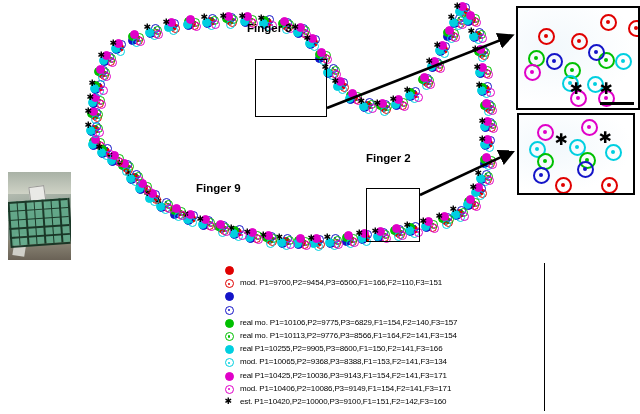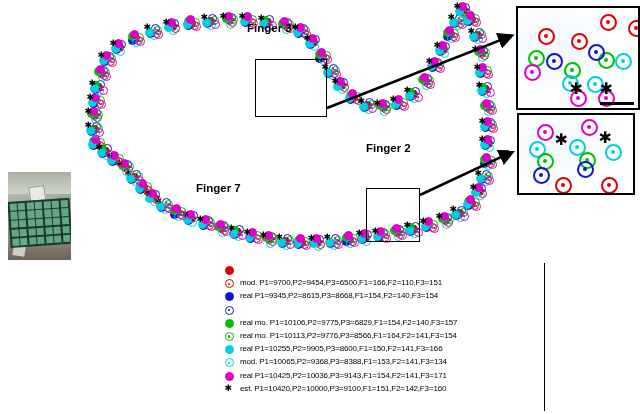--- a/index.html
+++ b/index.html
@@ -688,22 +688,22 @@
       <div class="mk ring c-blue" style="background: currentcolor; border-color: currentcolor; left: 101px; top: 152px;"></div>
       <div class="mk ring c-blue" style="left: 106px; top: 147px;"></div>
       <div class="mk ring c-green" style="background: currentcolor; border-color: currentcolor; left: 101px; top: 148px;"></div>
       <div class="mk ring c-cyan" style="background: currentcolor; border-color: currentcolor; left: 100px; top: 151px;"></div>
       <div class="mk ring c-cyan" style="left: 105px; top: 154px;"></div>
       <div class="mk ring c-magenta" style="left: 109px; top: 153px;"></div>
       <div class="mk star c-black" style="left: 99px; top: 147px;"></div>
     </div>
 
   <div class="flabel" id="flabel-0" style="left: 247px; top: 22px;">Finger 3</div>
-  <div class="flabel" id="flabel-1" style="left: 196px; top: 182px;">Finger 7</div>
-  <div class="flabel" id="flabel-2" style="left: 366px; top: 142px;">Finger 2</div>
+  <div class="flabel" id="flabel-1" style="left: 196px; top: 182px;">Finger 9</div>
+  <div class="flabel" id="flabel-2" style="left: 366px; top: 152px;">Finger 2</div>
 
   <div class="inbox" id="inbox-0" style="left: 255px; top: 59px; width: 70px; height: 56px;"></div>
   <div class="inbox" id="inbox-1" style="left: 366px; top: 188px; width: 52px; height: 52px;"></div>
 
   <div class="panel" id="panel-0" style="left: 516px; top: 6px; width: 120px; height: 100px;">
     <div class="wash"></div>
   <div class="mk ring c-red" style="left: 26px; top: 26px;"></div>
       <div class="mk ring c-red" style="left: 88px; top: 12px;"></div>
       <div class="mk ring c-red" style="left: 59px; top: 31px;"></div>
       <div class="mk ring c-red" style="left: 116px; top: 18px;"></div>
@@ -759,21 +759,20 @@
       <div class="lrow">
         <div class="lsym">
           <div class="mk ring c-red"></div>
         </div>
         <div class="ltxt">mod. P1=9700,P2=9454,P3=6500,F1=166,F2=110,F3=151</div>
       </div>
       <div class="lrow">
         <div class="lsym">
           <div class="mk ring c-blue" style="background: currentcolor; border-color: currentcolor;"></div>
         </div>
-        <div class="ltxt">real  P1=9345,P2=8615,P3=8668,F1=154,F2=140,F3=154</div>
       </div>
       <div class="lrow">
         <div class="lsym">
           <div class="mk ring c-blue"></div>
         </div>
       </div>
       <div class="lrow">
         <div class="lsym">
           <div class="mk ring c-green" style="background: currentcolor; border-color: currentcolor;"></div>
         </div>
@@ -798,19 +797,25 @@
         <div class="ltxt">mod. P1=10065,P2=9368,P3=8388,F1=153,F2=141,F3=134</div>
       </div>
       <div class="lrow">
         <div class="lsym">
           <div class="mk ring c-magenta" style="background: currentcolor; border-color: currentcolor;"></div>
         </div>
         <div class="ltxt">real P1=10425,P2=10036,P3=9143,F1=154,F2=141,F3=171</div>
       </div>
       <div class="lrow">
         <div class="lsym">
+          <div class="mk ring c-magenta"></div>
+        </div>
+        <div class="ltxt">mod. P1=10406,P2=10086,P3=9149,F1=154,F2=141,F3=171</div>
+      </div>
+      <div class="lrow">
+        <div class="lsym">
           <div class="mk star c-black"></div>
         </div>
         <div class="ltxt">est. P1=10420,P2=10000,P3=9100,F1=151,F2=142,F3=160</div>
       </div>
     </div>
 
 </div>
 
 </body></html>

